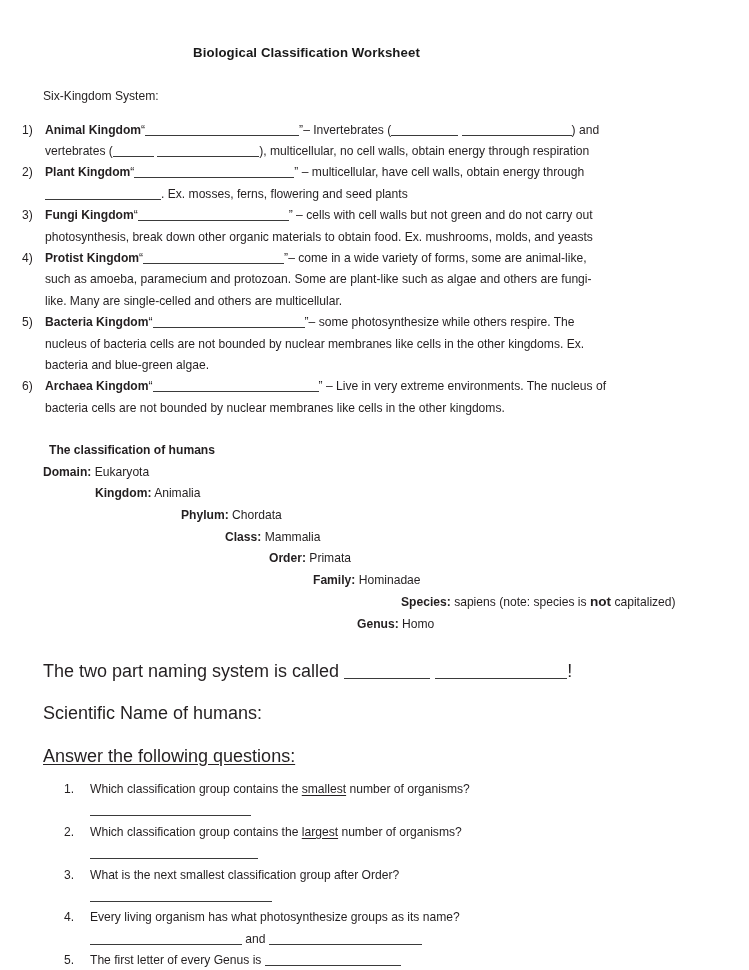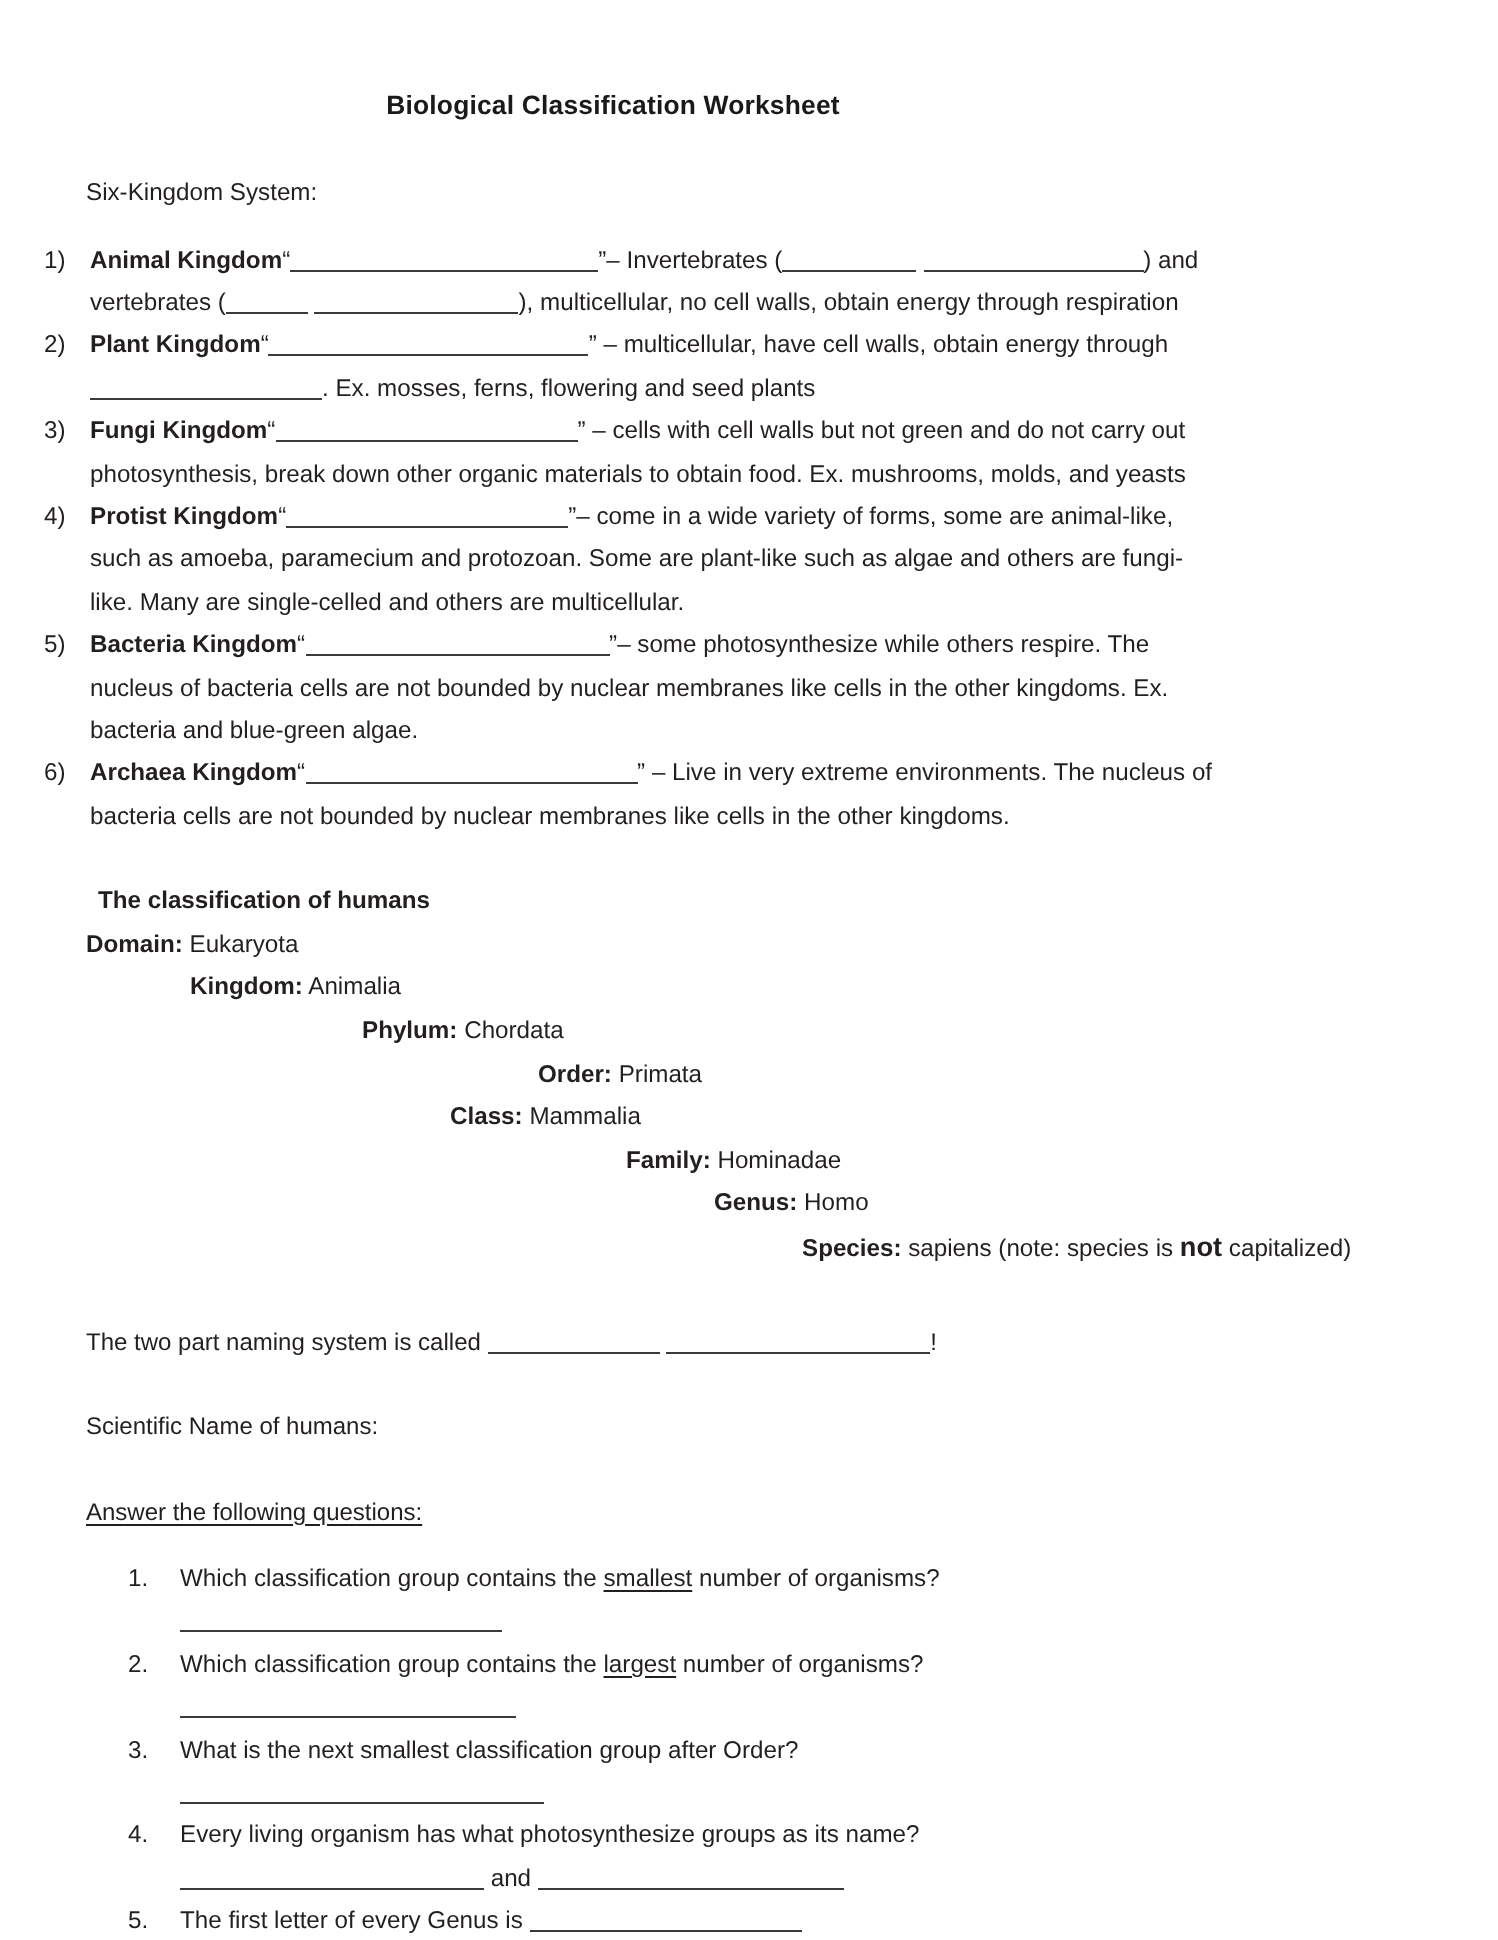--- a/index.html
+++ b/index.html
@@ -95,21 +95,21 @@
     font-weight: bold;
   }
   .not-bold {
     font-weight: bold;
     font-size: 13.6px;
   }
 
   
   .stmt {
     margin-left: 43px;
-    font-size: 12px;
+    font-size: 18px;
     line-height: 21.5px;
   }
   .stmt.s1 { margin-top: 25px; }
   .stmt.s2 { margin-top: 21px; }
   .stmt.s3 { margin-top: 21px; }
   .uline {
     text-decoration: underline;
     text-underline-offset: 2px;
     margin-top: 12px;
   }
@@ -190,40 +190,40 @@
       <span>Eukaryota</span>
     </div>
     <div class="crow" style="margin-left:52px">
       <b>Kingdom:</b>
       <span>Animalia</span>
     </div>
     <div class="crow" style="margin-left:138px">
       <b>Phylum:</b>
       <span>Chordata</span>
     </div>
+    <div class="crow" style="margin-left:182px">
+      <b>Class:</b>
+      <span>Mammalia</span>
+    </div>
     <div class="crow" style="margin-left:226px">
       <b>Order:</b>
       <span>Primata</span>
     </div>
-    <div class="crow" style="margin-left:182px">
-      <b>Class:</b>
-      <span>Mammalia</span>
-    </div>
     <div class="crow" style="margin-left:270px">
       <b>Family:</b>
       <span>Hominadae</span>
     </div>
+    <div class="crow" style="margin-left:358px">
+      <b>Species:</b>
+      <span>sapiens (note: species is </span><span class="not-bold">not</span><span> capitalized)</span>
+    </div>
     <div class="crow" style="margin-left:314px">
       <b>Genus:</b>
       <span>Homo</span>
     </div>
-    <div class="crow" style="margin-left:358px">
-      <b>Species:</b>
-      <span>sapiens (note: species is </span><span class="not-bold">not</span><span> capitalized)</span>
-    </div>
   </div>
 
   <div class="stmt s1">
     <span>The two part naming system is called </span><span class="blank" style="width:86px"></span> <span class="blank" style="width:132px"></span><span>!</span>
   </div>
 
   <div class="stmt s2">
     <span>Scientific Name of humans:</span>
   </div>
 

